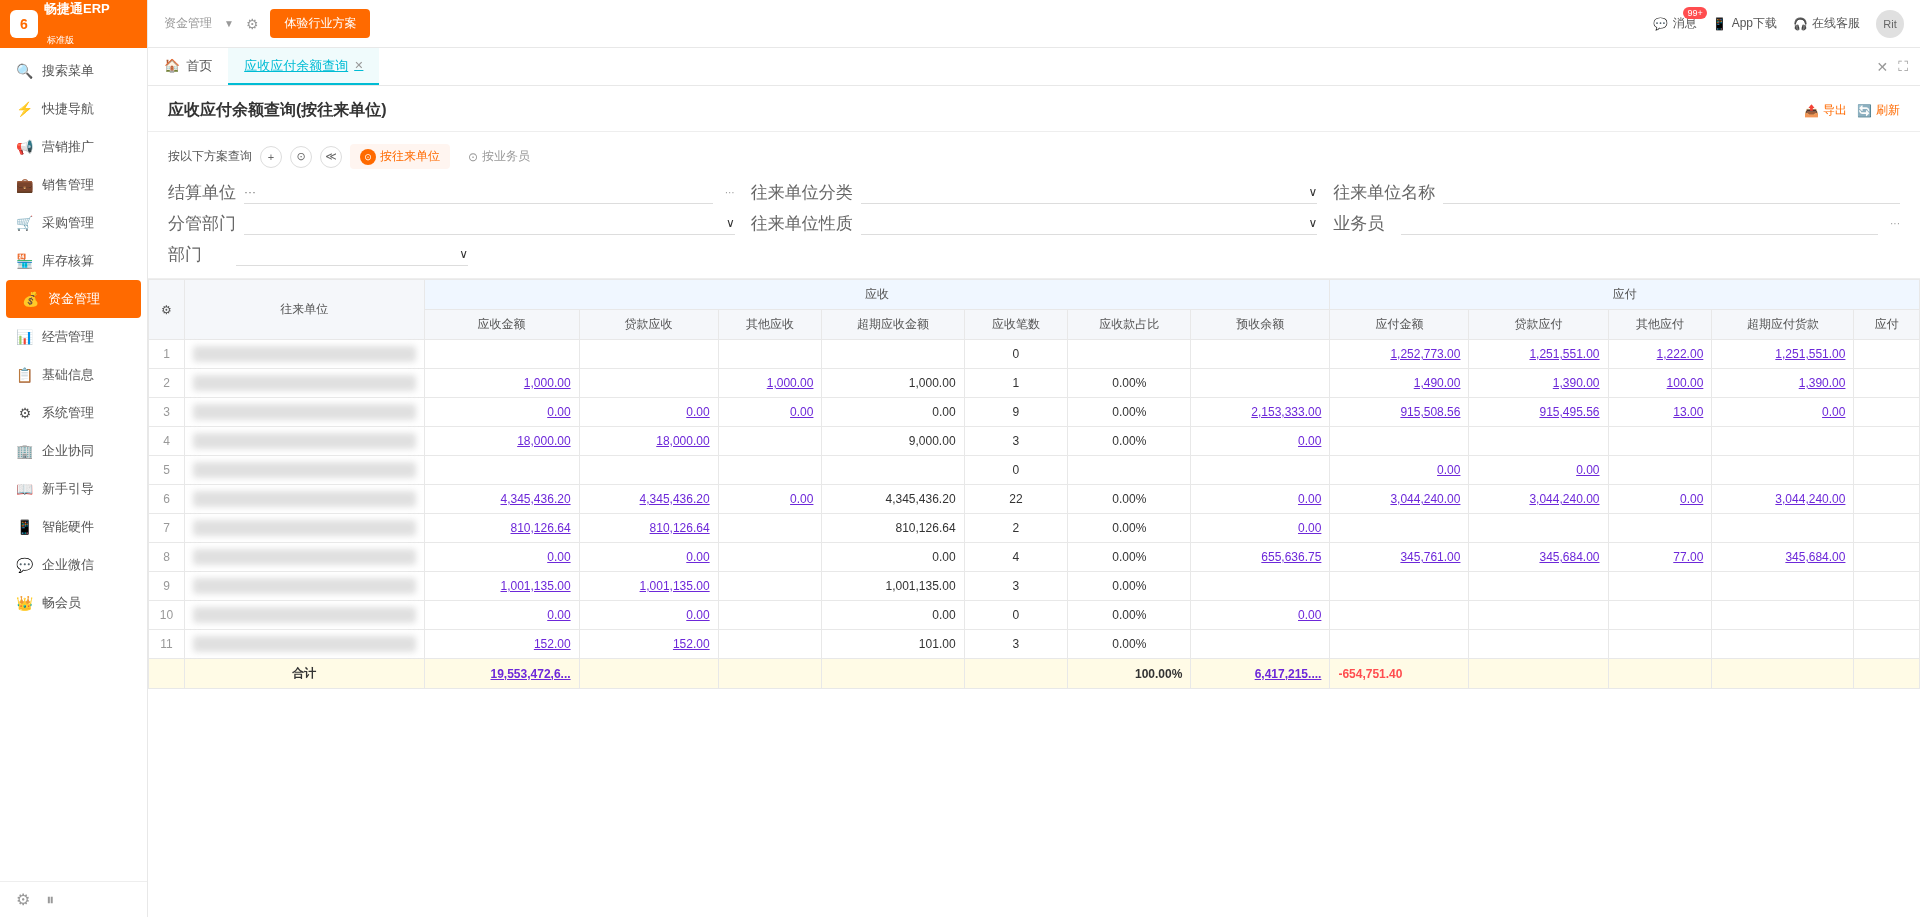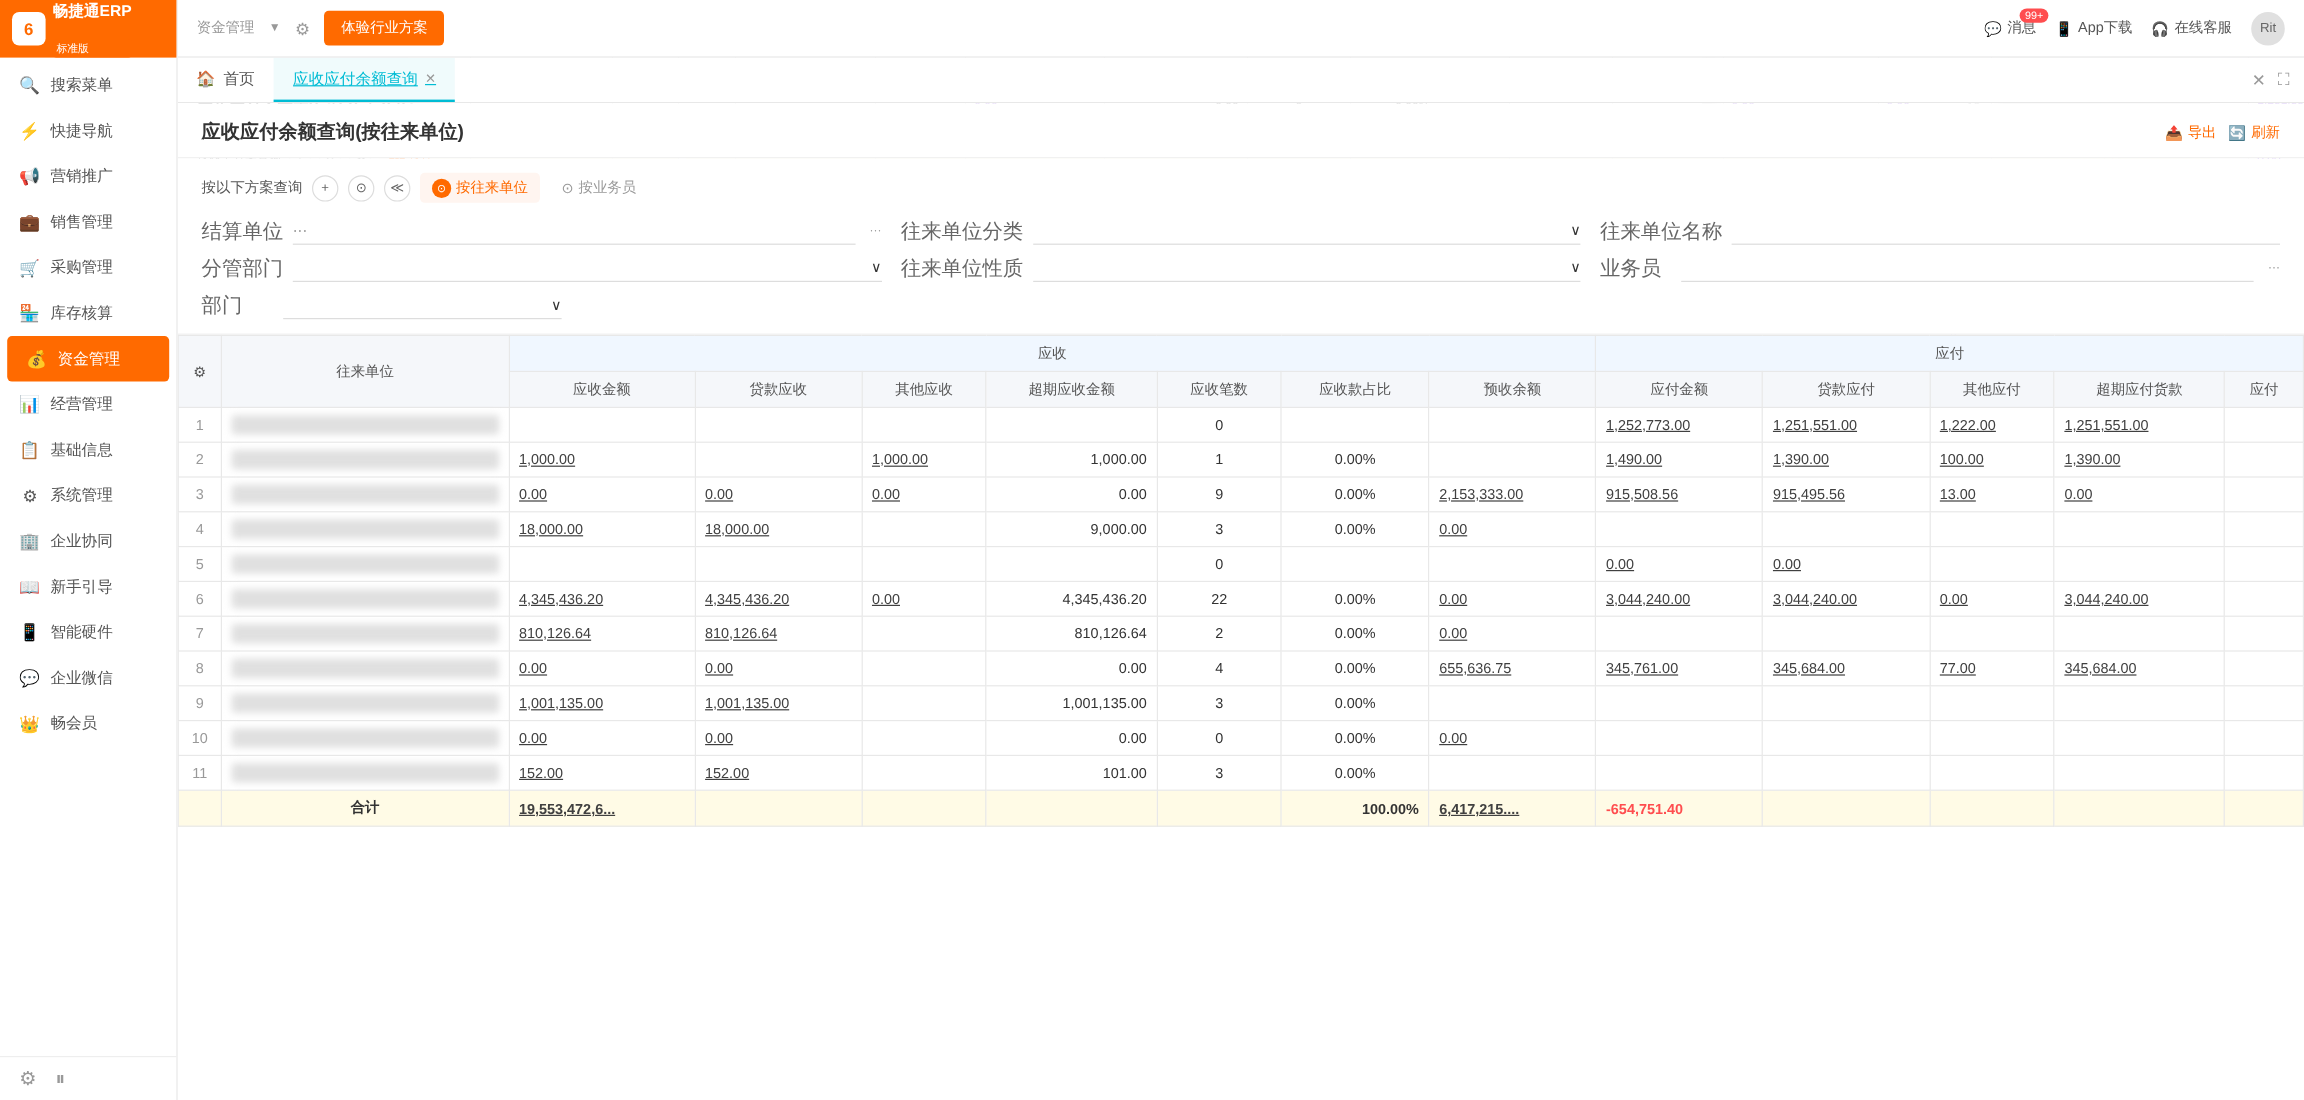--- a/index.html
+++ b/index.html
@@ -154,21 +154,21 @@
     }
     .data-table th, .data-table td {
       border: 1px solid #e8e8e8; padding: 6px 8px; white-space: nowrap;
     }
     .data-table thead tr:first-child th {
       background: #f5f7fa; text-align: center; font-weight: normal; color: #555;
     }
     .data-table thead tr:nth-child(2) th {
       background: #f5f7fa; text-align: center; font-weight: normal; color: #555;
     }
-    .data-table .num { text-align: left; color: #404040; text-decoration: underline; cursor: pointer; }
+    .data-table .num { text-align: right; color: #6d28d9; text-decoration: underline; cursor: pointer; }
     .data-table .num-plain { text-align: right; }
     .data-table .center { text-align: center; }
     .data-table .row-num { text-align: center; color: #999; }
     .data-table tfoot td { background: #fffbe6; font-weight: bold; }
     .data-table .settings-cell { text-align: center; }
     .group-header { background: #f0f7ff !important; }
     .col-partner { min-width: 120px; }
 
     .negative { color: #ff4d4f !important; }
   </style>

